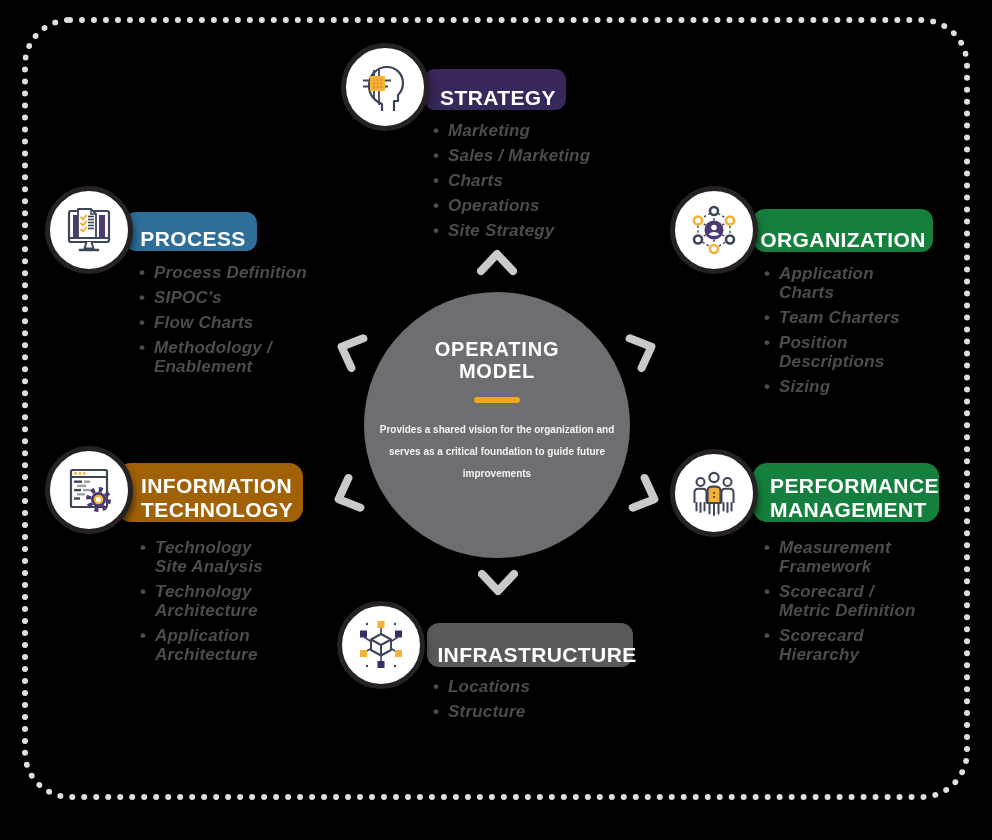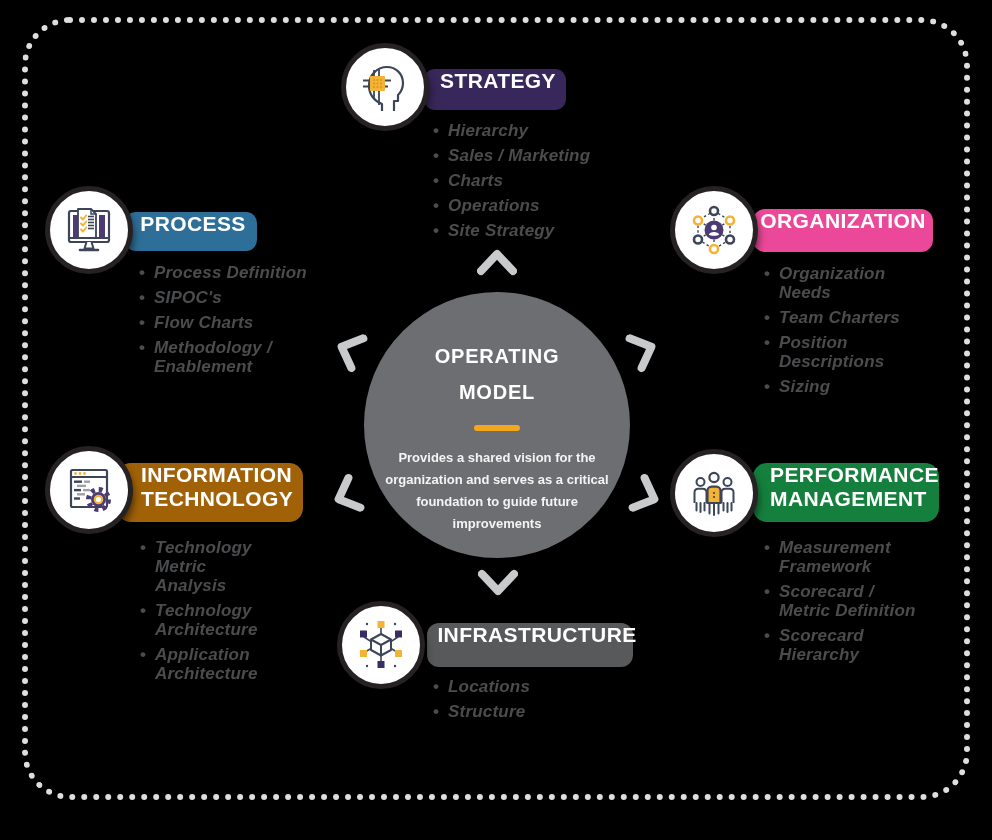--- a/index.html
+++ b/index.html
@@ -30,35 +30,35 @@
     border-radius: 50%;
     background: #6d6e71;
     text-align: center;
     padding-top: 46px;
     z-index: 2;
   }
   .center-title {
     color: #ffffff;
     font-weight: bold;
     font-size: 20px;
-    line-height: 36px;
+    line-height: 22px;
     letter-spacing: 0.8px;
     max-width: 160px;
     margin: 0 auto;
   }
   .center-bar {
     width: 46px; height: 6px;
     border-radius: 3px;
     background: #f2a71d;
     margin: 15px auto 16px auto;
   }
   .center-desc {
     color: #f4f4f4;
     font-weight: bold;
-    font-size: 13px;
+    font-size: 10px;
     line-height: 22px;
     width: 240px;
     margin: 0 auto;
   }
 
   
   .chevron { position: absolute; z-index: 1; }
   .chev-stroke { stroke: #c9cacb; stroke-width: 8; fill: none; stroke-linecap: round; stroke-linejoin: round; }
   .chev-up    { left: 477px; top: 249px; }
   .chev-down  { left: 478px; top: 569px; }
@@ -83,27 +83,27 @@
 
   
   .banner {
     position: absolute;
     z-index: 3;
     color: #ffffff;
     font-weight: bold;
     font-size: 21px;
     letter-spacing: 0.4px;
     display: flex;
-    align-items: flex-start;
+    align-items: flex-end;
     box-shadow: 0 3px 6px rgba(0,0,0,0.55);
   }
   .banner.centered { justify-content: center; }
   .banner-strategy       { left: 424px; top: 69px;  width: 142px; height: 41px; background: #38275a; border-radius: 11px; padding-left: 6px; }
   .banner-process        { left: 125px; top: 212px; width: 132px; height: 39px; background: #2e6f99; border-radius: 11px; padding-left: 4px; }
-  .banner-organization   { left: 753px; top: 209px; width: 180px; height: 43px; background: #ec4899; border-radius: 12px; }
+  .banner-organization   { left: 753px; top: 209px; width: 180px; height: 43px; background: #15803d; border-radius: 12px; }
   .banner-it             { left: 117px; top: 463px; width: 186px; height: 59px; background: #a16207; border-radius: 14px; padding-left: 24px; line-height: 24px; }
   .banner-performance    { left: 753px; top: 463px; width: 186px; height: 59px; background: #15803d; border-radius: 14px; padding-left: 17px; line-height: 24px; }
   .banner-infrastructure { left: 427px; top: 623px; width: 206px; height: 44px; background: #58595b; border-radius: 12px; padding-left: 14px; }
 
   
   .list {
     position: absolute;
     list-style: none;
     color: #4b4c4e;
     font-weight: bold;
@@ -181,21 +181,21 @@
         <circle cx="17" cy="28" r="1"></circle>
           <circle cx="20.5" cy="28" r="1"></circle>
           <circle cx="24" cy="28" r="1"></circle>
       </g>
     </svg>
   </div>
   <div class="banner banner-strategy centered">
     <span>STRATEGY</span>
   </div>
   <ul class="list list-strategy">
-    <li>Hierarchy</li>
+    <li>Marketing</li>
     <li>Sales / Marketing</li>
     <li>Charts</li>
     <li>Operations</li>
     <li>Site Strategy</li>
   </ul>
 
   <div class="icon-circle circle-process">
     <svg width="56" height="56" viewBox="0 0 56 56">
       <rect x="8" y="9" width="40" height="31" rx="2" fill="#ffffff" stroke="#3d4558" stroke-width="2.2"></rect>
       <rect x="12" y="13" width="6" height="23" fill="#4b3a74"></rect>
@@ -245,21 +245,21 @@
         <circle cx="28" cy="47" r="4" stroke="#f5b335"></circle>
         <circle cx="12" cy="37.5" r="4" stroke="#3d4558"></circle>
         <circle cx="12" cy="18.5" r="4" stroke="#f5b335"></circle>
       </g>
     </svg>
   </div>
   <div class="banner banner-organization centered">
     <span>ORGANIZATION</span>
   </div>
   <ul class="list list-organization">
-    <li>Organization Needs</li>
+    <li>Application Charts</li>
     <li>Team Charters</li>
     <li>Position Descriptions</li>
     <li>Sizing</li>
   </ul>
 
   <div class="icon-circle circle-it">
     <svg width="56" height="56" viewBox="0 0 56 56">
       <rect x="10" y="8" width="36" height="37" rx="1.5" fill="#ffffff" stroke="#3d4558" stroke-width="2.2"></rect>
       <path d="M10 15 H46" stroke="#3d4558" stroke-width="2"></path>
       <g fill="#f5b335">
@@ -279,21 +279,21 @@
       <circle cx="37.5" cy="37.5" r="10" fill="none" stroke="#4b3a74" stroke-width="5" stroke-dasharray="3.8 4.05"></circle>
       <circle cx="37.5" cy="37.5" r="7.5" fill="#4b3a74"></circle>
       <circle cx="37.5" cy="37.5" r="4.8" fill="#f5b335"></circle>
       <circle cx="37.5" cy="37.5" r="2.6" fill="#ffffff"></circle>
     </svg>
   </div>
   <div class="banner banner-it">
     <span>INFORMATION TECHNOLOGY</span>
   </div>
   <ul class="list list-it">
-    <li>Technology Metric Analysis</li>
+    <li>Technology Site Analysis</li>
     <li>Technology Architecture</li>
     <li>Application Architecture</li>
   </ul>
 
   <div class="icon-circle circle-performance">
     <svg width="56" height="56" viewBox="0 0 56 56">
       <g fill="#ffffff" stroke="#3d4558" stroke-width="2">
         <circle cx="14.5" cy="17" r="4"></circle>
         <path d="M8.5 38 V27.5 c0-2.2 1.6-3.8 3.8-3.8 h4.4 c2.2 0 3.8 1.6 3.8 3.8 V38"></path>
         <circle cx="41.5" cy="17" r="4"></circle>

